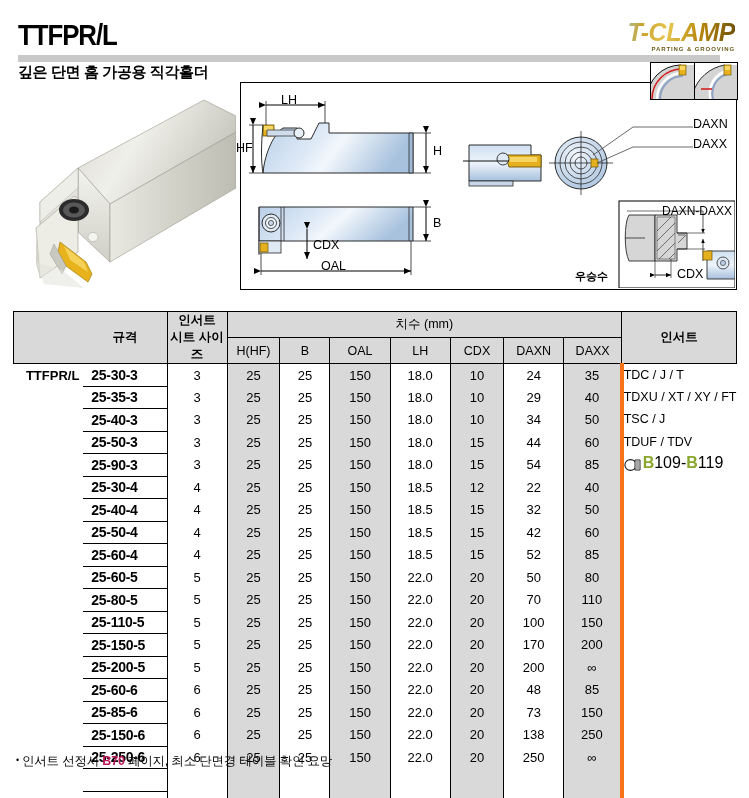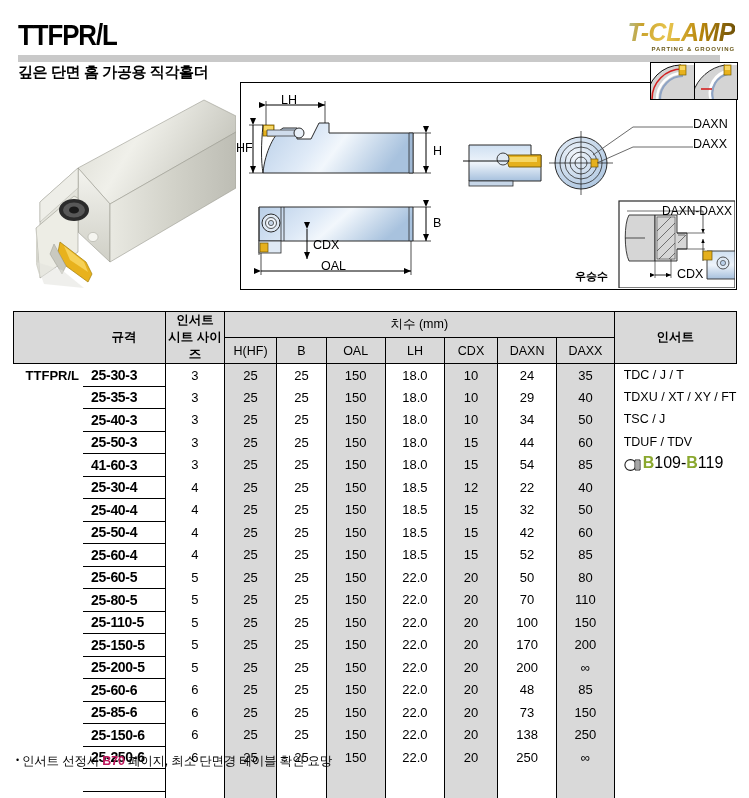--- a/index.html
+++ b/index.html
@@ -79,22 +79,22 @@
   tbody tr td.c-shade { background: #d9d9d9; }
   tbody tr td.c-plain { background: #ffffff; }
   td.col-fam { width: 72px; border-left: none; border-right: none;
                text-align: right; padding-right: 4px; font-weight: bold;
                font-size: 13px; background:#fff; }
   td.col-size { width: 92px; text-align: left; padding-left: 8px;
                 font-weight: bold; font-size: 14px; letter-spacing: -0.3px;
                 border-bottom: 1.6px solid #000; border-left: none;
                 border-right: 1px solid #000; background:#fff; }
   td.col-seat { width: 68px; background:#fff; }
-  td.col-ins  { width: 104px; text-align: left; padding-left: 9px;
-                border-right: none; border-left: 1px solid #f97316; background:#fff;
+  td.col-ins  { width: 104px; text-align: left; padding-left: 0;
+                border-right: none; border-left: 4px solid #f97316; background:#fff;
                 font-size: 12px; }
   th.col-fam-h { border-right: none; }
   th.col-size-h { border-left: none; }
 
   .ins-line { font-size: 12.5px; line-height: 13px; white-space: nowrap; }
   .bluebook { display: inline-block; vertical-align: -3px; margin-right: 2px; }
   .bcode { font-size: 16px; margin-top: 28px; }
   .bgreen { color: #8aa82e; font-weight: bold; }
 
   #note { position: absolute; left: 16px; top: 753px;
@@ -401,21 +401,21 @@
           <td class="c-plain">18.0</td>
           <td class="c-shade">15</td>
           <td class="c-plain">44</td>
           <td class="c-shade">60</td>
           <td class="col-ins">
             <div class="ins-line">TDUF / TDV</div>
           </td>
         </tr>
         <tr>
           <td class="col-fam"></td>
-          <td class="col-size">41-60-3</td>
+          <td class="col-size">25-90-3</td>
           <td class="col-seat">3</td>
           <td class="c-shade">25</td>
           <td class="c-plain">25</td>
           <td class="c-shade">150</td>
           <td class="c-plain">18.0</td>
           <td class="c-shade">15</td>
           <td class="c-plain">54</td>
           <td class="c-shade">85</td>
           <td class="col-ins">
             <div class="ins-line"><span class="bluebook"><svg width="17" height="12" viewBox="0 0 17 12">

